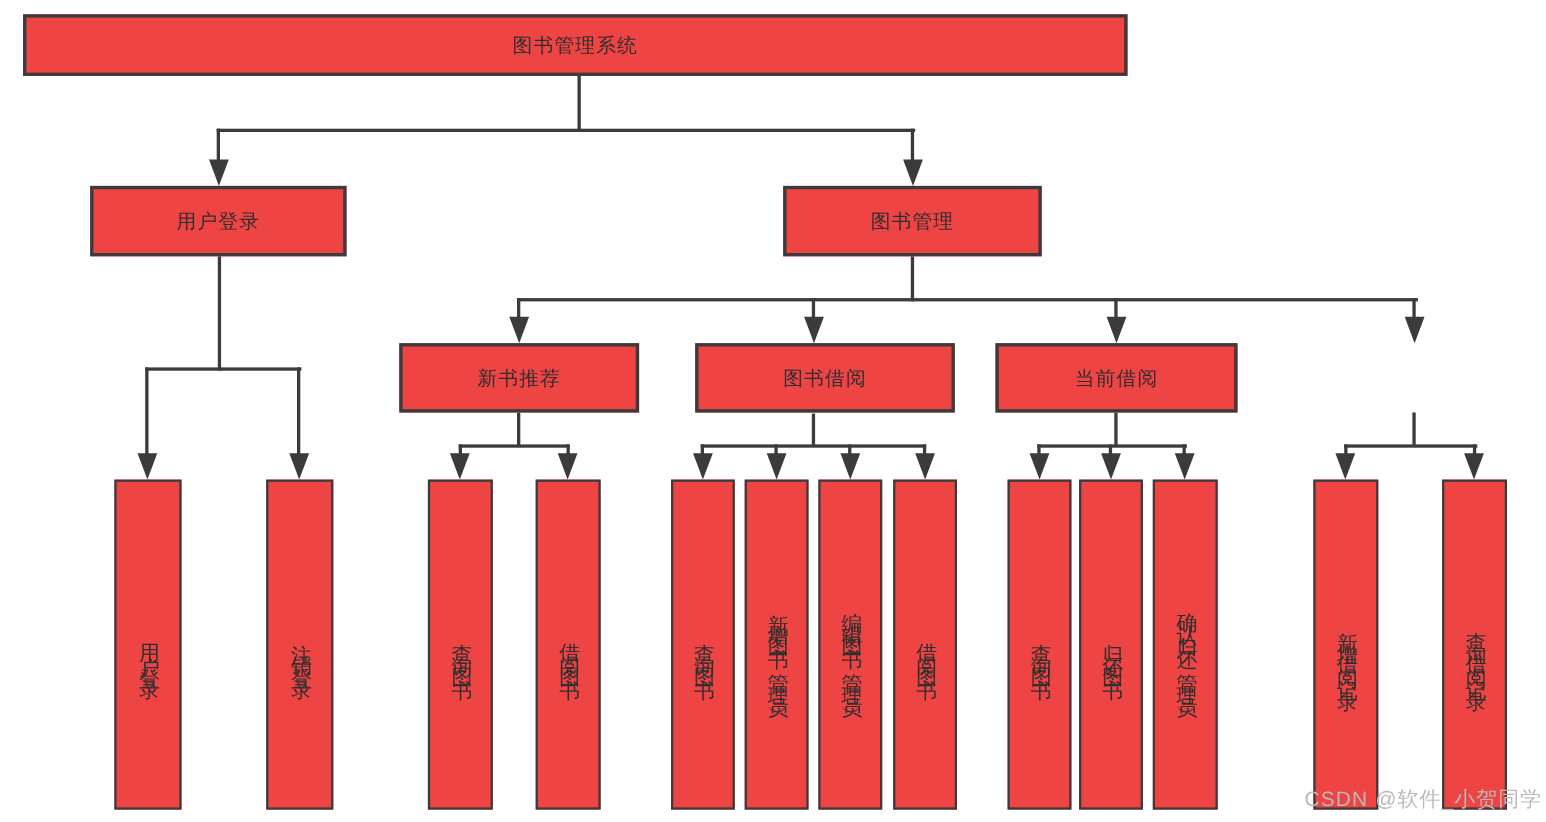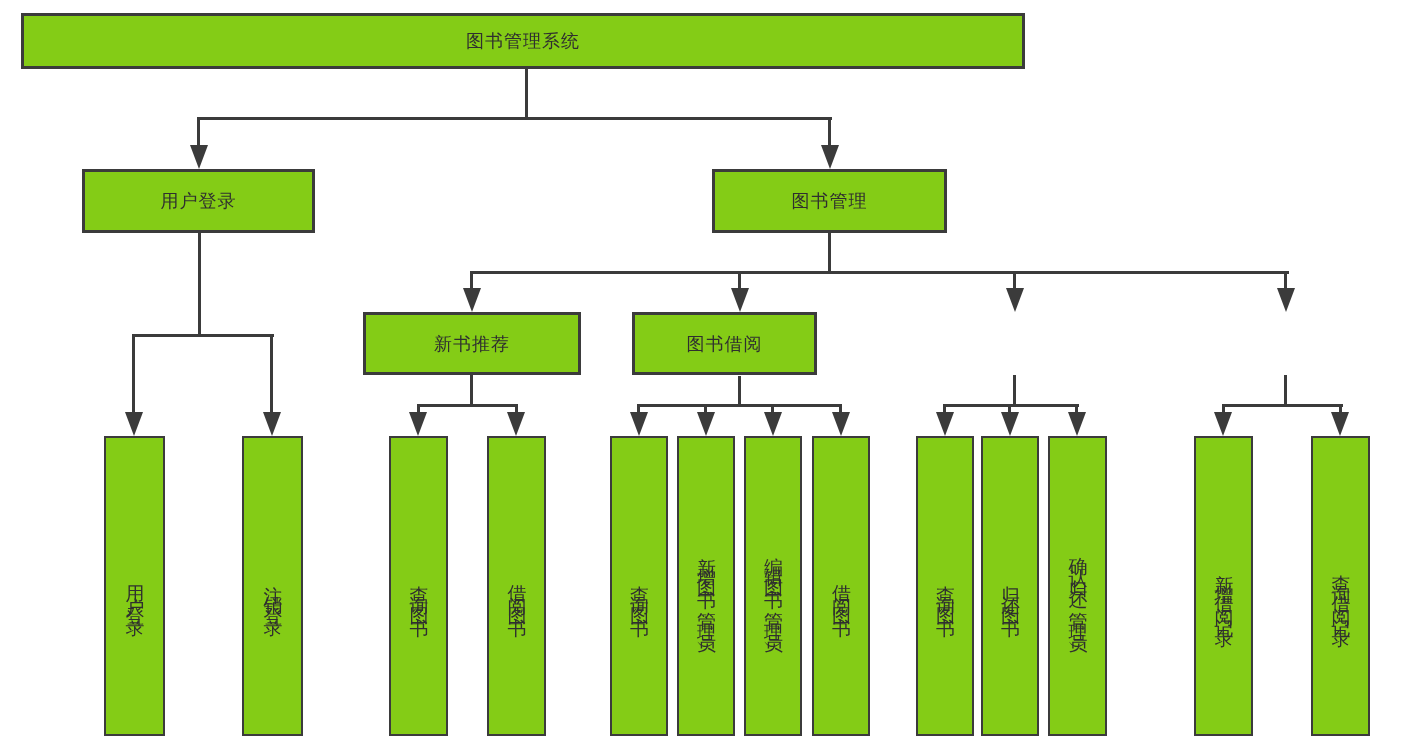--- a/index.html
+++ b/index.html
@@ -9,21 +9,21 @@
     --wm:#bababa;
   }
   html,body{margin:0;padding:0;}
   body{
     width:1405px;height:747px;background:var(--bg);
     font-family:"Liberation Sans","DejaVu Sans",sans-serif;
     position:relative;overflow:hidden;
   }
   .stage{position:absolute;left:0;top:0;width:1405px;height:747px;}
   .box{
-    position:absolute;background:#84cc16;border:3px solid var(--line);
+    position:absolute;background:#ef4444;border:3px solid var(--line);
     display:flex;align-items:center;justify-content:center;
     color:var(--text);font-size:18px;letter-spacing:1px;
     box-sizing:border-box;
   }
   .vbox{
     border-width:2px;font-size:19px;letter-spacing:0;
   }
   .vbox span{
     writing-mode:vertical-rl;text-orientation:mixed;
     letter-spacing:11px;margin-bottom:-11px;line-height:1.1;
@@ -115,24 +115,27 @@
   </div>
 
   <div class="box" style="left:363px;top:312px;width:218px;height:63px">
     <span>新书推荐</span>
   </div>
 
   <div class="box" style="left:712px;top:169px;width:235px;height:64px">
     <span>图书管理</span>
   </div>
 
-  <div class="box" style="left:632px;top:312px;width:185px;height:63px">
+  <div class="box" style="left:632px;top:312px;width:236px;height:63px">
     <span>图书借阅</span>
   </div>
 
+  <div class="box" style="left:905px;top:312px;width:220px;height:63px">
+    <span>当前借阅</span>
+  </div>
 
 
   <div class="box vbox" style="left:104px;top:436px;width:61px;height:300px">
     <span>用户登录</span>
   </div>
   <div class="box vbox" style="left:242px;top:436px;width:61px;height:300px">
     <span>注销登录</span>
   </div>
 
   <div class="box vbox" style="left:389px;top:436px;width:59px;height:300px">
@@ -165,14 +168,15 @@
     <span>确认归还（管理员）</span>
   </div>
 
   <div class="box vbox" style="left:1194px;top:436px;width:59px;height:300px">
     <span>新增借阅记录</span>
   </div>
   <div class="box vbox" style="left:1311px;top:436px;width:59px;height:300px">
     <span>查询借阅记录</span>
   </div>
 
+  <div class="watermark" style="left:1186px;top:714px">CSDN @软件_小贺同学</div>
 
 </div>
 
 </body></html>

